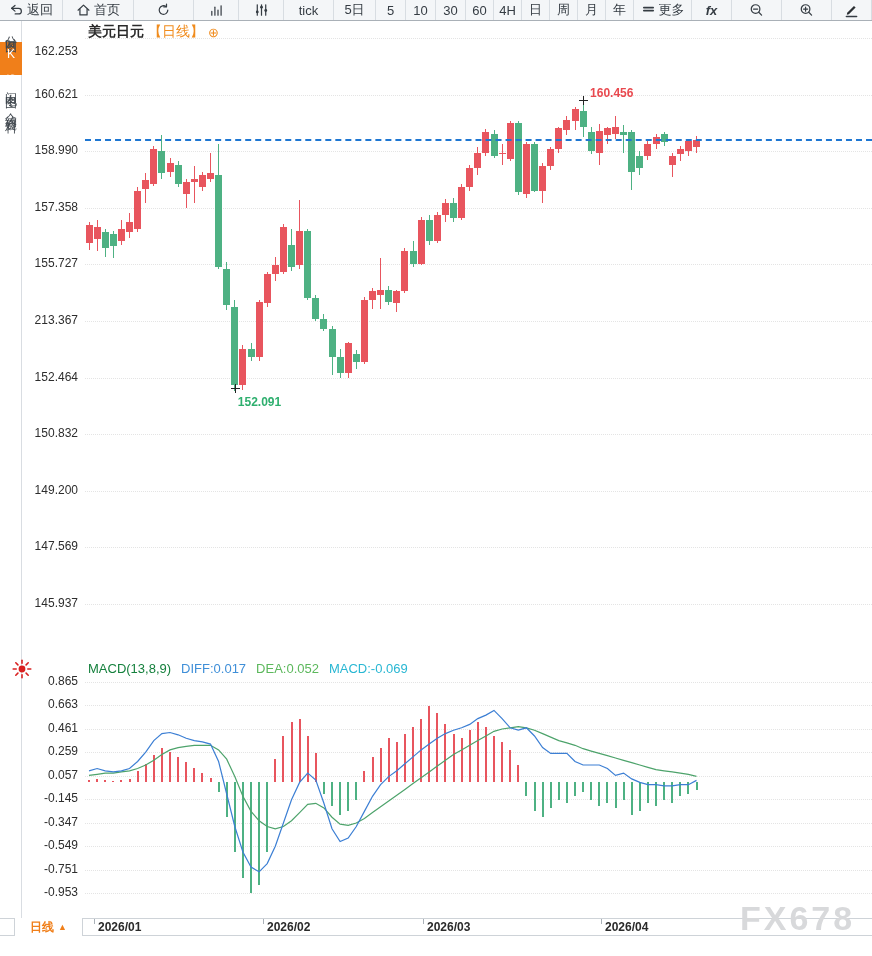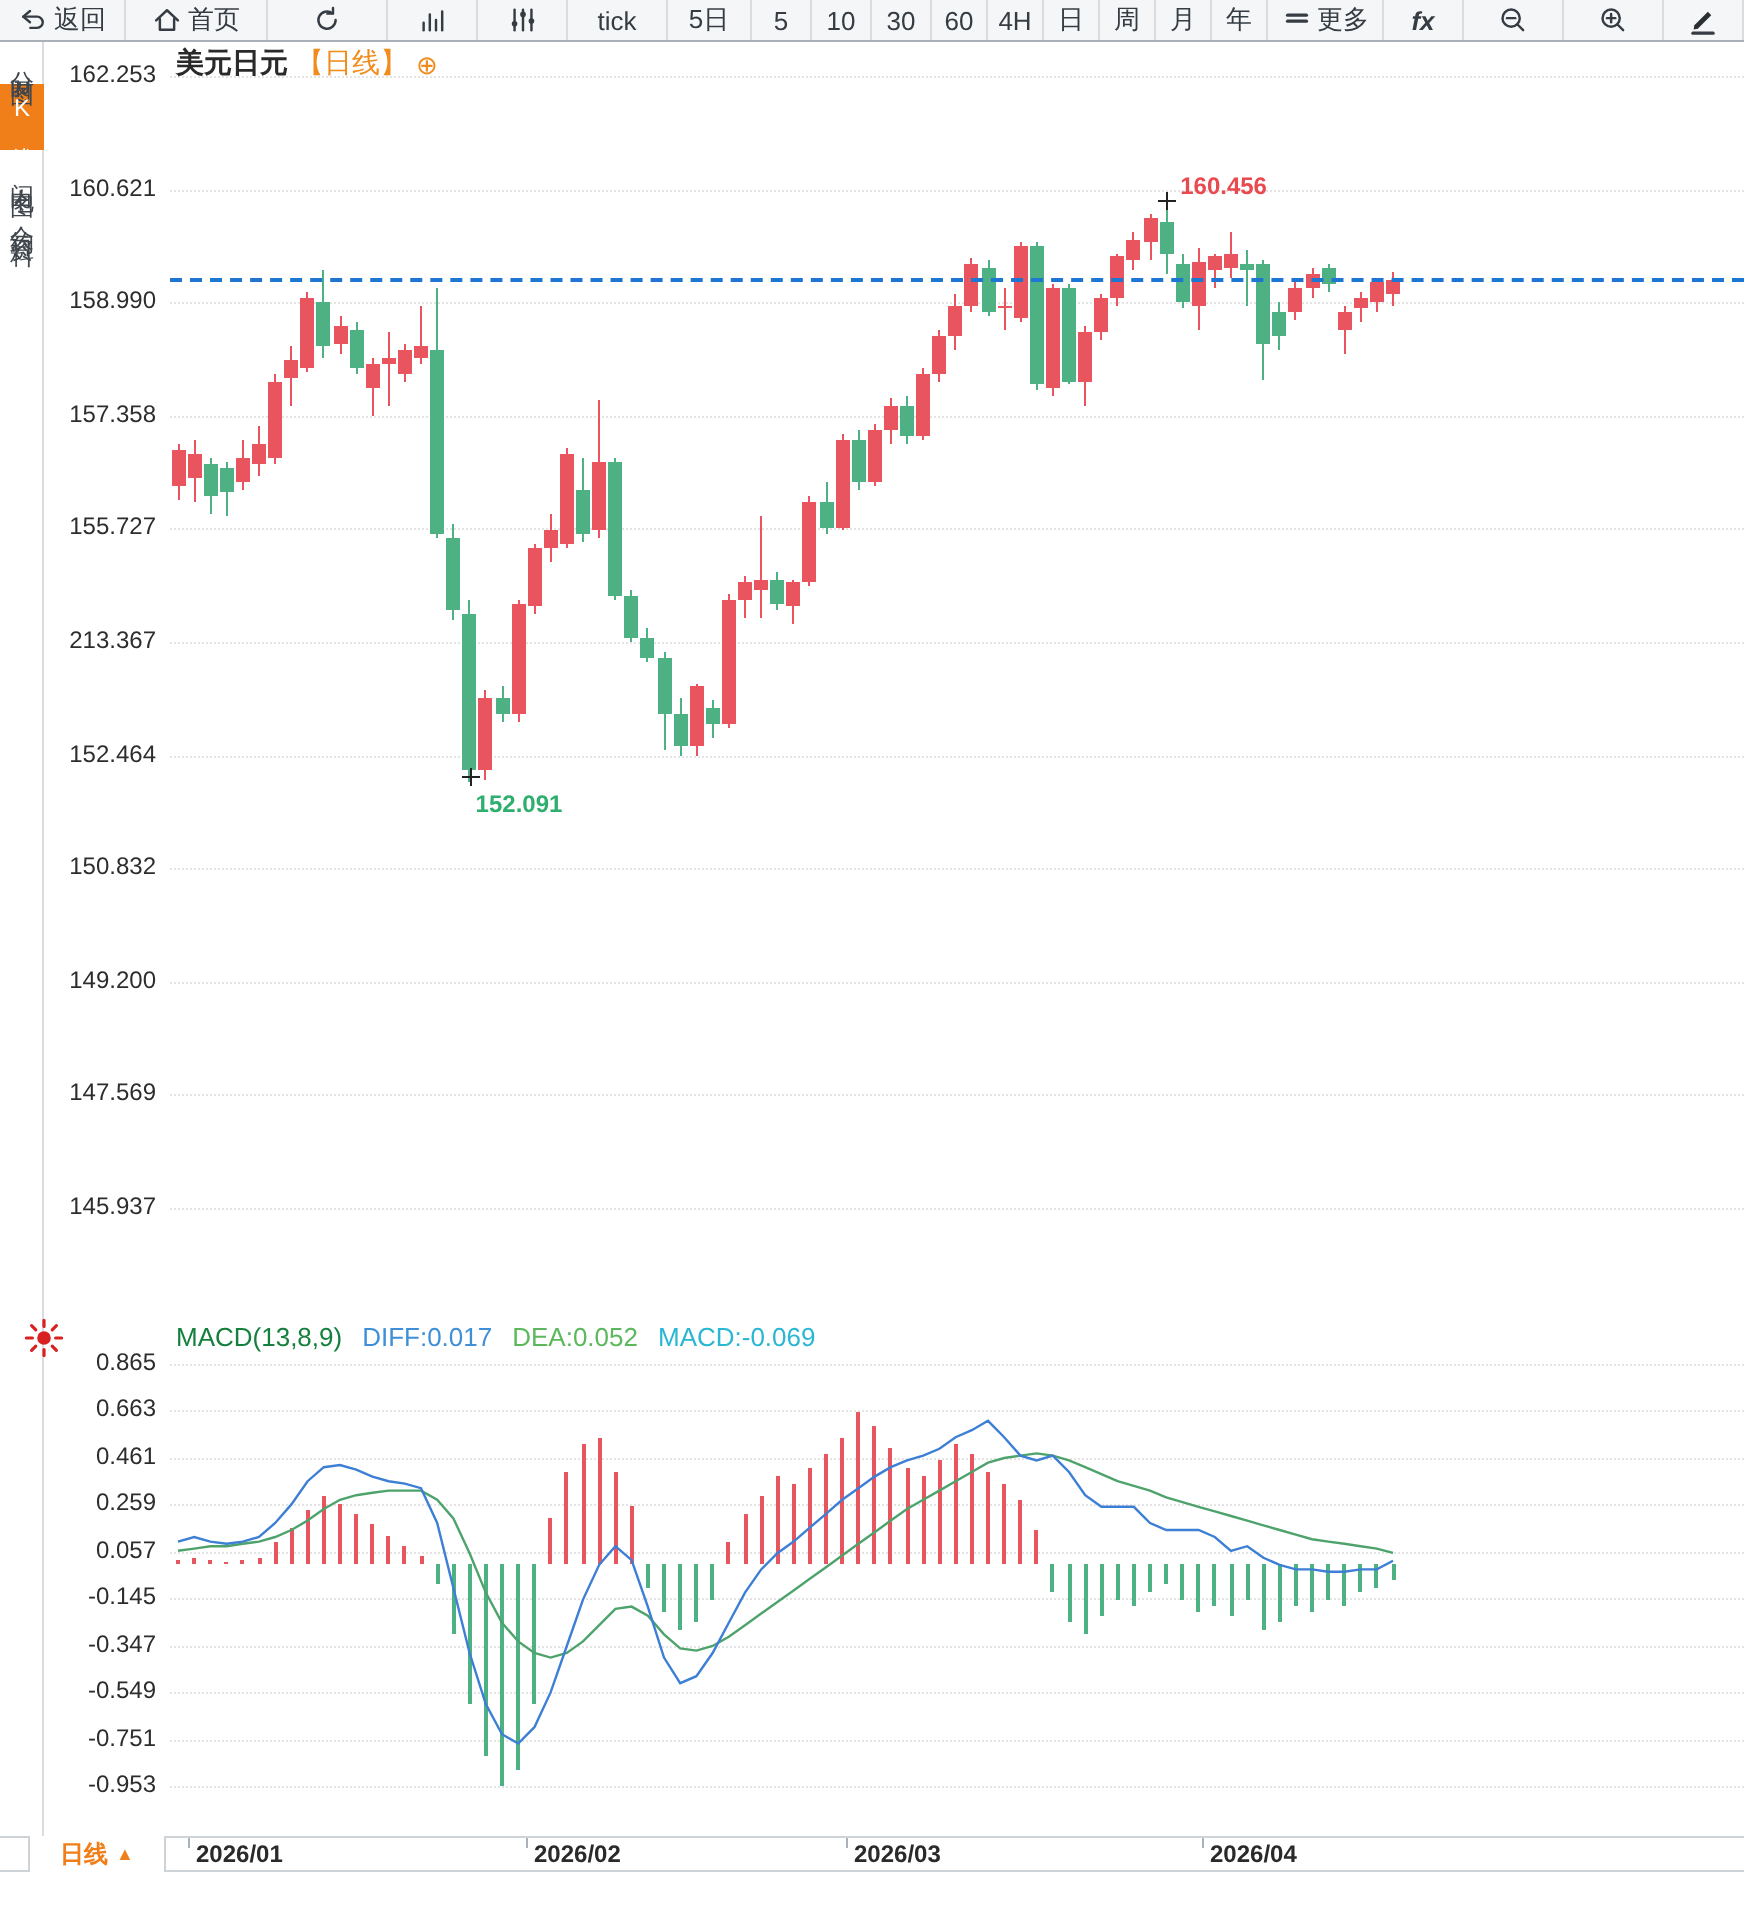--- a/index.html
+++ b/index.html
@@ -184,21 +184,21 @@
     </div>
 
   <div class="title-row">
     <span class="t-symbol">美元日元</span>
     <span class="t-tag">【日线】</span>
     <span class="t-plus">⊕</span>
   </div>
 
   <div class="layer" id="price-layer">
       <div class="gridline" style="top: 38px;"></div>
-      <div class="axis-label" style="top: 30px;">162.253</div>
+      <div class="axis-label" style="top: 44px;">162.253</div>
       <div class="gridline" style="top: 94.6px;"></div>
       <div class="axis-label" style="top: 86.6px;">160.621</div>
       <div class="gridline" style="top: 151.2px;"></div>
       <div class="axis-label" style="top: 143.2px;">158.990</div>
       <div class="gridline" style="top: 207.8px;"></div>
       <div class="axis-label" style="top: 199.8px;">157.358</div>
       <div class="gridline" style="top: 264.4px;"></div>
       <div class="axis-label" style="top: 256.4px;">155.727</div>
       <div class="gridline" style="top: 321px;"></div>
       <div class="axis-label" style="top: 313px;">213.367</div>
@@ -510,13 +510,14 @@
       <div class="month-label" style="left: 98px;">2026/01</div>
       <div class="month-tick" style="left: 263px;"></div>
       <div class="month-label" style="left: 267px;">2026/02</div>
       <div class="month-tick" style="left: 423px;"></div>
       <div class="month-label" style="left: 427px;">2026/03</div>
       <div class="month-tick" style="left: 601px;"></div>
       <div class="month-label" style="left: 605px;">2026/04</div>
     </div>
 
 
+  <div class="watermark">FX678</div>
 </div>
 
 </body></html>

